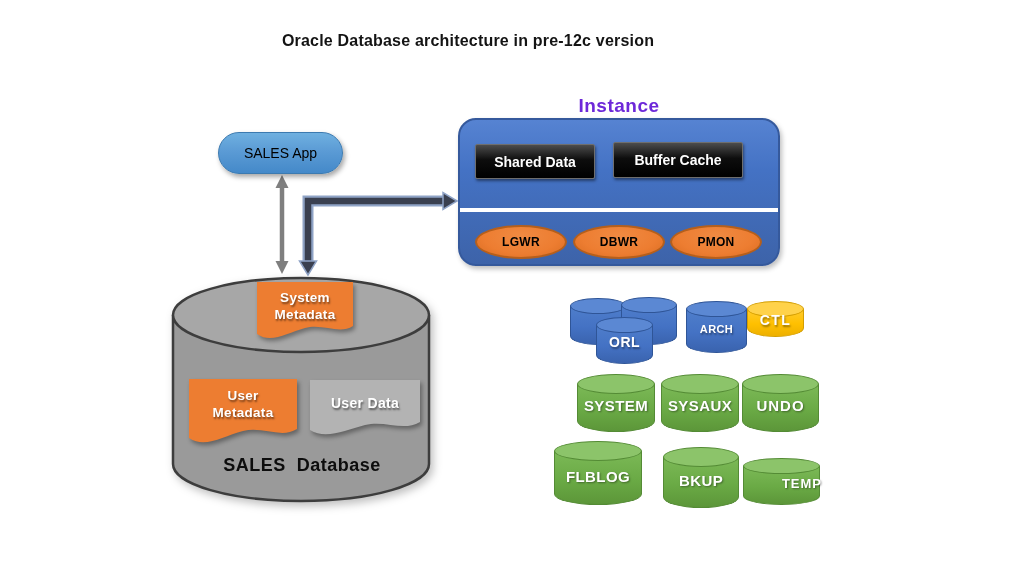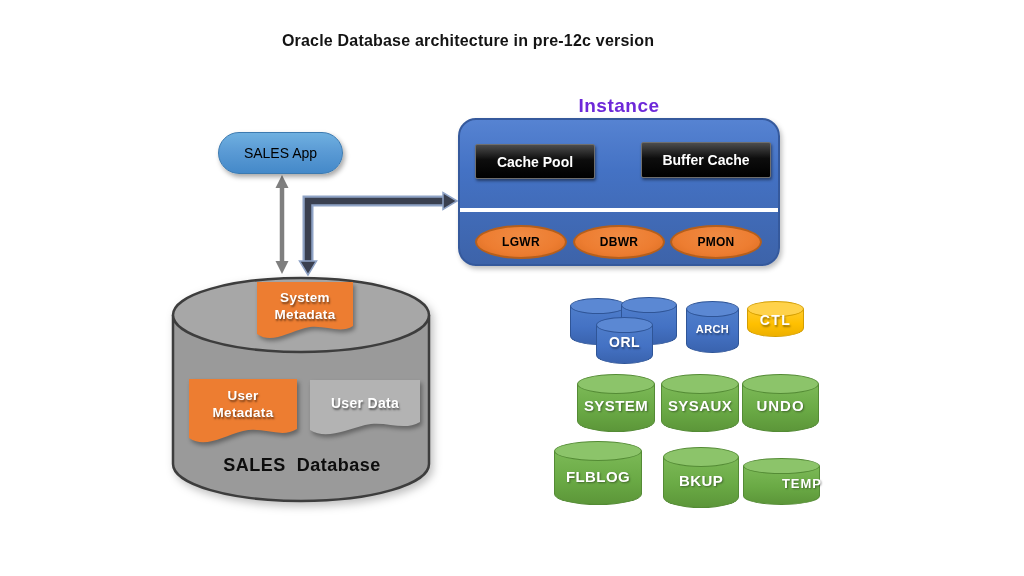--- a/index.html
+++ b/index.html
@@ -18,21 +18,21 @@
     border:2px solid var(--instance-border);border-radius:18px;
     box-shadow:2px 3px 5px rgba(0,0,0,.25);
   }
   .mem-box{
     position:absolute;display:flex;align-items:center;justify-content:center;
     background:linear-gradient(180deg,#4c4c4c 0%,#0d0d0d 45%,#000 100%);
     border:1px solid #6e6e6e;border-radius:2px;color:#fff;font-weight:bold;font-size:14px;
     box-shadow:1px 2px 3px rgba(0,0,0,.45);
   }
   #shared-pool{left:15px;top:24px;width:118px;height:33px;}
-  #buffer-cache{left:153px;top:22px;width:128px;height:34px;margin-left:28px;}
+  #buffer-cache{left:153px;top:22px;width:128px;height:34px;}
   #sga-divider{position:absolute;left:0;right:0;top:88px;height:4px;background:#fff;}
   .proc{
     position:absolute;top:105px;width:92px;height:34px;border-radius:50%;
     background:radial-gradient(ellipse at 50% 30%,#f08a42 0%,var(--orange) 60%,#d96c22 100%);
     border:2px solid var(--orange-border);box-sizing:border-box;
     display:flex;align-items:center;justify-content:center;
     color:#000;font-weight:bold;font-size:12px;letter-spacing:.3px;
   }
   #proc-lgwr{left:15px;} #proc-dbwr{left:113px;} #proc-pmon{left:210px;}
   
@@ -90,21 +90,21 @@
     <g>
       <path d="M308 262 L308 201 L444 201" style="fill:none;stroke:var(--arrow-dark-outline);stroke-width:11;"></path>
       <path d="M308 262 L308 201 L444 201" style="fill:none;stroke:var(--arrow-dark);stroke-width:6.5;"></path>
       <polygon points="457,201 443,192.5 443,209.5" style="fill:var(--arrow-dark);stroke:var(--arrow-dark-outline);stroke-width:1.5;"></polygon>
       <polygon points="308,275 299.5,261 316.5,261" style="fill:var(--arrow-dark);stroke:var(--arrow-dark-outline);stroke-width:1.5;"></polygon>
     </g>
   </svg>
 
   <div id="instance-heading" class="abs">Instance</div>
   <div id="instance-box" class="abs">
-    <div id="shared-pool" class="mem-box">Cache Pool</div>
+    <div id="shared-pool" class="mem-box">Shared Data</div>
     <div id="buffer-cache" class="mem-box">Buffer Cache</div>
     <div id="sga-divider"></div>
     <div id="proc-lgwr" class="proc">LGWR</div>
     <div id="proc-dbwr" class="proc">DBWR</div>
     <div id="proc-pmon" class="proc">PMON</div>
   </div>
 
   <div id="sales-app" class="abs">SALES App</div>
 
   <svg class="abs" style="left:168px;top:274px;filter:drop-shadow(3px 4px 4px rgba(0,0,0,.25));" width="266" height="232" viewBox="0 0 266 232">
@@ -142,21 +142,21 @@
   <div class="cyl cyl-sm cyl-blue" style="left:621px;top:297px;width:56px;height:48px;z-index:1;">
     <div class="ctop"></div>
       <div class="cbody"></div>
   </div>
   <div class="cyl cyl-sm cyl-blue" style="left:596px;top:317px;width:57px;height:47px;z-index:2;">
     <div class="ctop"></div>
       <div class="cbody"></div>
     <div class="clabel fs14">ORL</div>
   </div>
 
-  <div class="cyl cyl-sm cyl-blue" style="left:686px;top:301px;width:53px;height:52px;">
+  <div class="cyl cyl-sm cyl-blue" style="left:686px;top:301px;width:61px;height:52px;">
     <div class="ctop"></div>
       <div class="cbody"></div>
     <div class="clabel fs11">ARCH</div>
   </div>
   <div class="cyl cyl-sm cyl-yellow" style="left:747px;top:301px;width:57px;height:36px;">
     <div class="ctop"></div>
       <div class="cbody"></div>
     <div class="clabel fs14" style="letter-spacing:1.5px;">CTL</div>
   </div>
 

